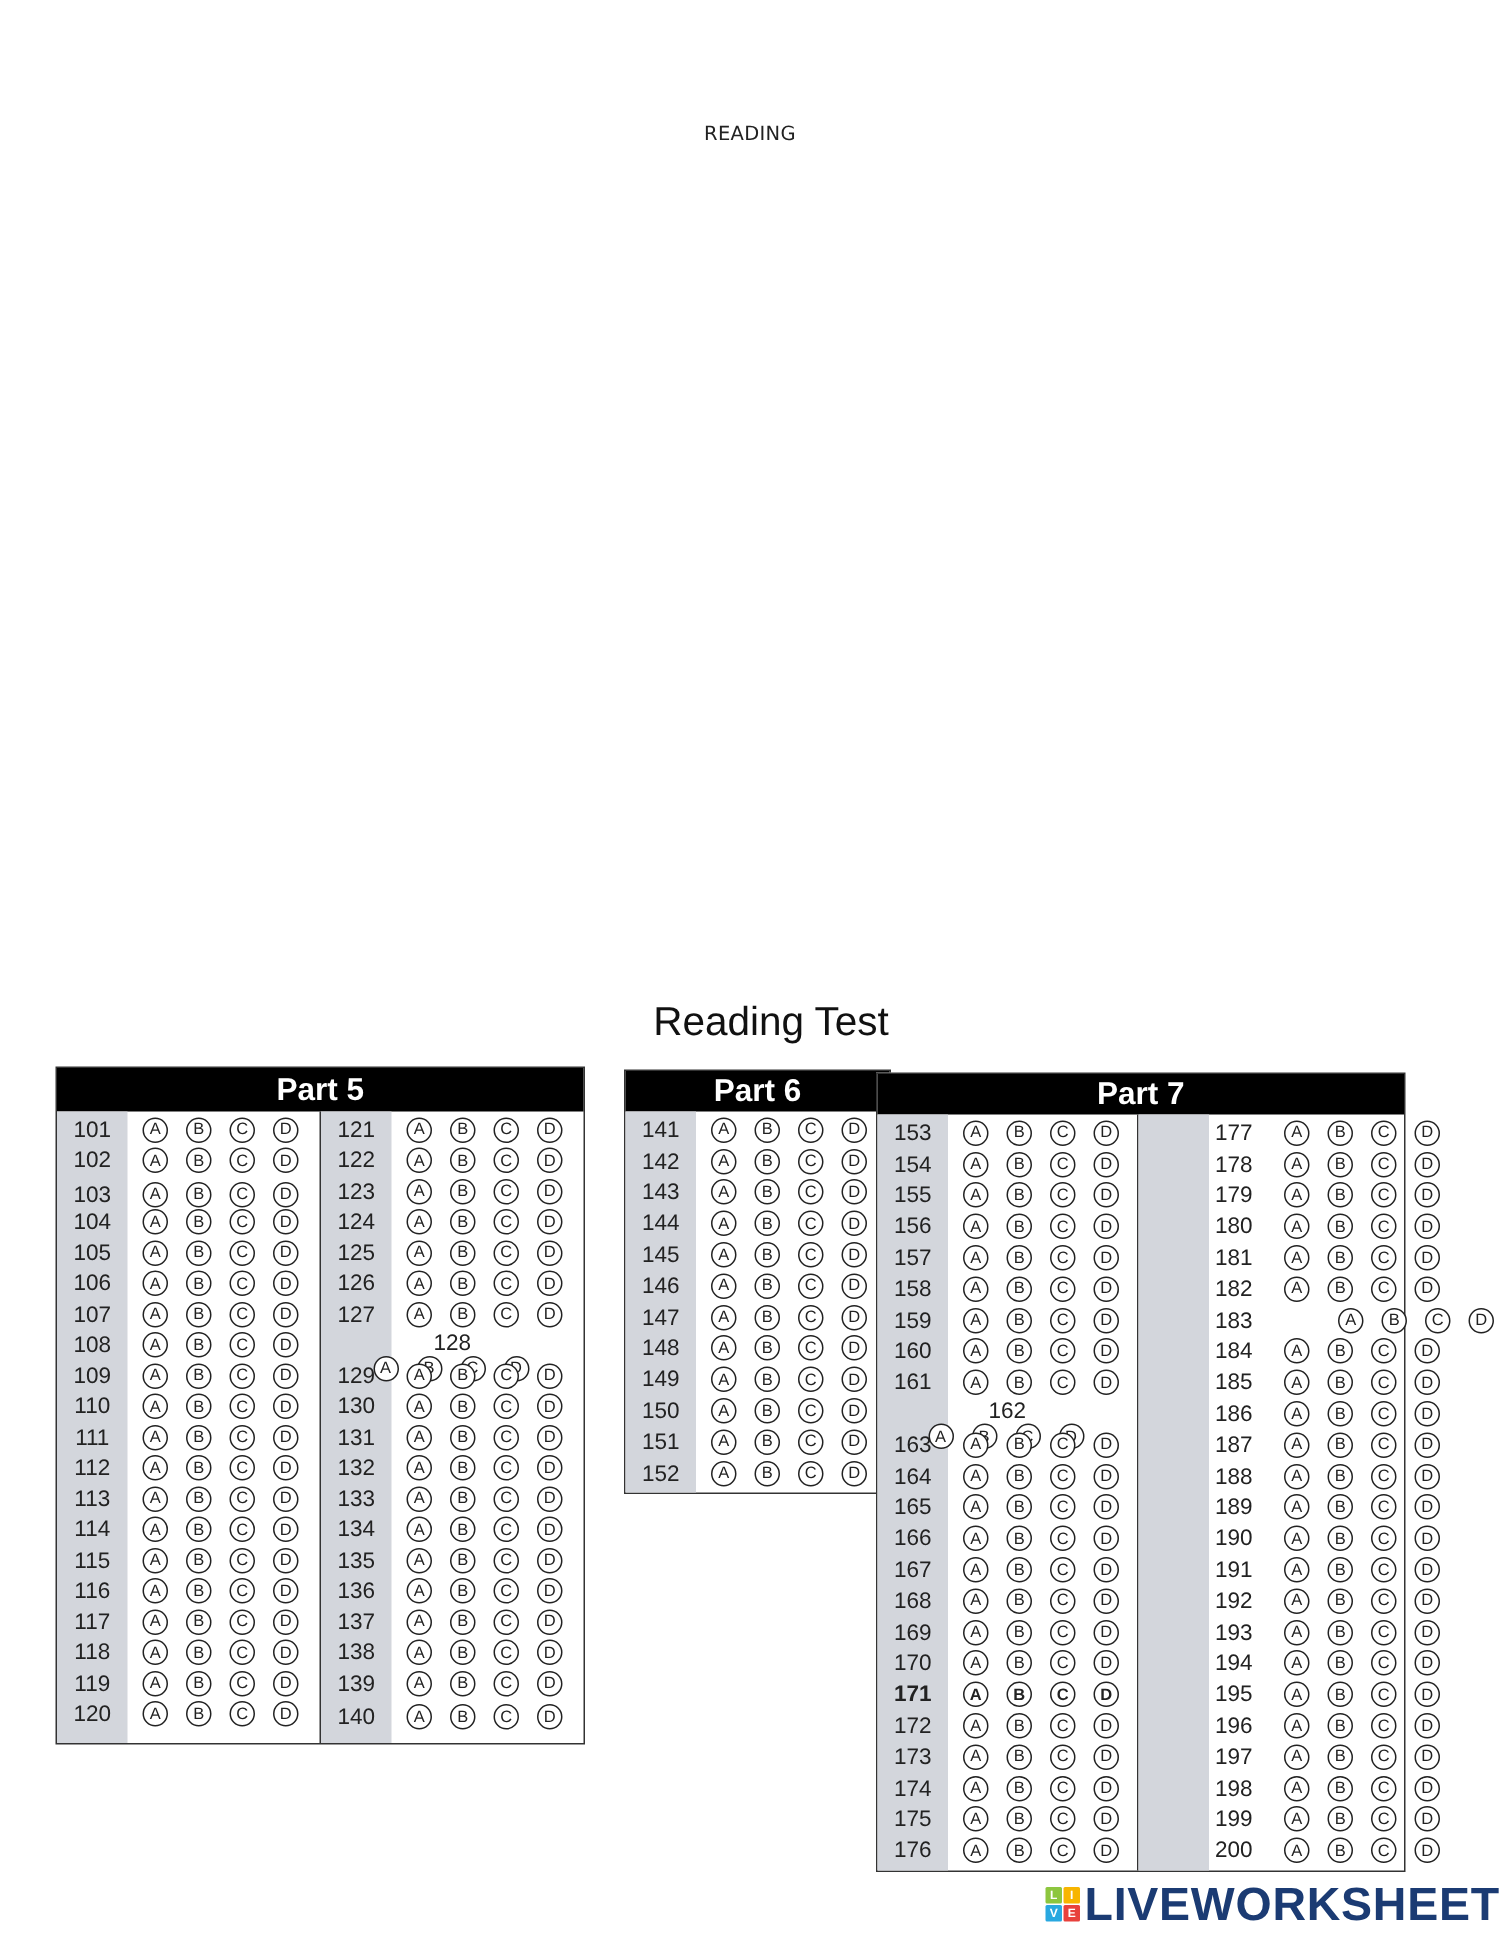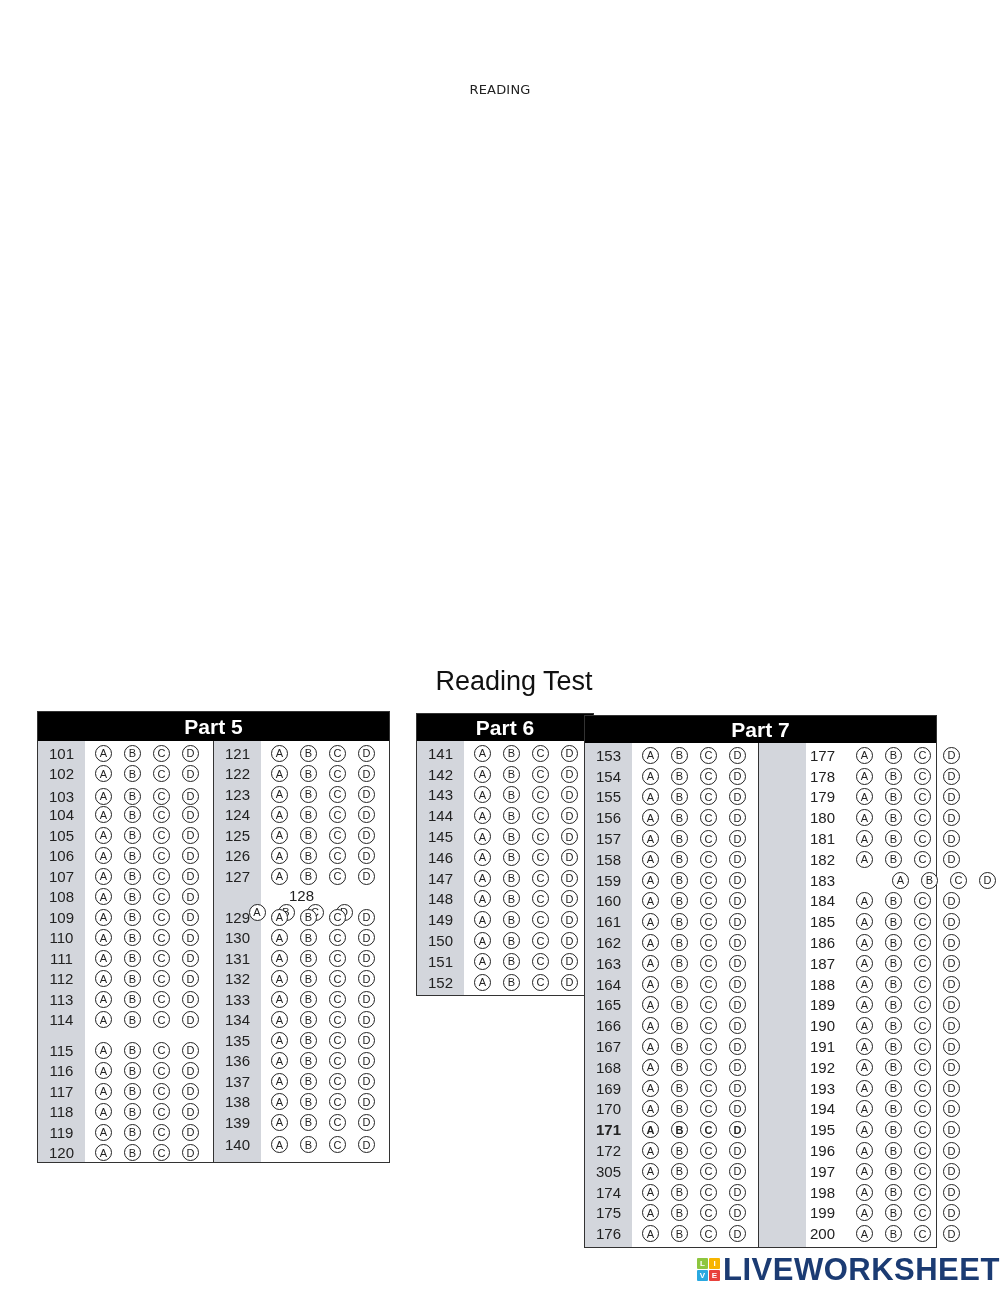--- a/index.html
+++ b/index.html
@@ -152,21 +152,21 @@
           </div>
           <div class="row" style="height: 20.5px;">
             <div class="qnum">114</div>
             <div class="bubbles">
               <div class="bubble">A</div>
               <div class="bubble">B</div>
               <div class="bubble">C</div>
               <div class="bubble">D</div>
             </div>
           </div>
-          <div class="row" style="height: 20.5px; margin-top: 10px;">
+          <div class="row" style="height: 20.5px;">
             <div class="qnum">115</div>
             <div class="bubbles">
               <div class="bubble">A</div>
               <div class="bubble">B</div>
               <div class="bubble">C</div>
               <div class="bubble">D</div>
             </div>
           </div>
           <div class="row" style="height: 20.5px;">
             <div class="qnum">116</div>
@@ -602,21 +602,21 @@
           </div>
           <div class="row" style="height: 20.8px;">
             <div class="qnum">161</div>
             <div class="bubbles">
               <div class="bubble">A</div>
               <div class="bubble">B</div>
               <div class="bubble">C</div>
               <div class="bubble">D</div>
             </div>
           </div>
-          <div class="row" style="height: 20.8px;">
+          <div class="row" style="height: 20.8px; flex-direction: column;">
             <div class="qnum">162</div>
             <div class="bubbles">
               <div class="bubble">A</div>
               <div class="bubble">B</div>
               <div class="bubble">C</div>
               <div class="bubble">D</div>
             </div>
           </div>
           <div class="row" style="height: 20.8px;">
             <div class="qnum">163</div>
@@ -702,21 +702,21 @@
           <div class="row" style="height: 20.8px;">
             <div class="qnum">172</div>
             <div class="bubbles">
               <div class="bubble">A</div>
               <div class="bubble">B</div>
               <div class="bubble">C</div>
               <div class="bubble">D</div>
             </div>
           </div>
           <div class="row" style="height: 20.8px;">
-            <div class="qnum">305</div>
+            <div class="qnum">173</div>
             <div class="bubbles">
               <div class="bubble">A</div>
               <div class="bubble">B</div>
               <div class="bubble">C</div>
               <div class="bubble">D</div>
             </div>
           </div>
           <div class="row" style="height: 20.8px;">
             <div class="qnum">174</div>
             <div class="bubbles">

